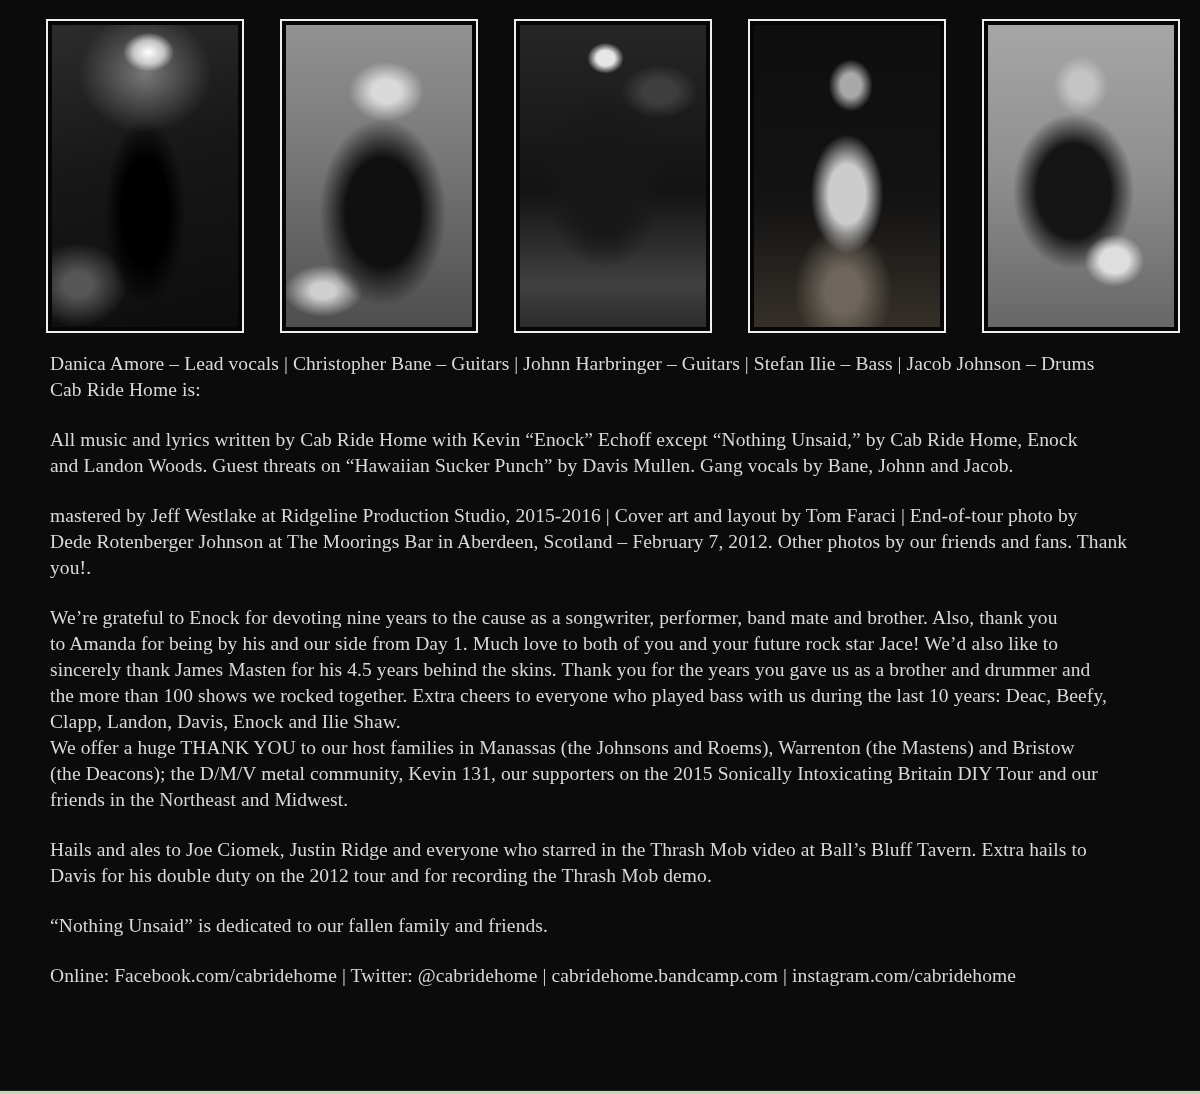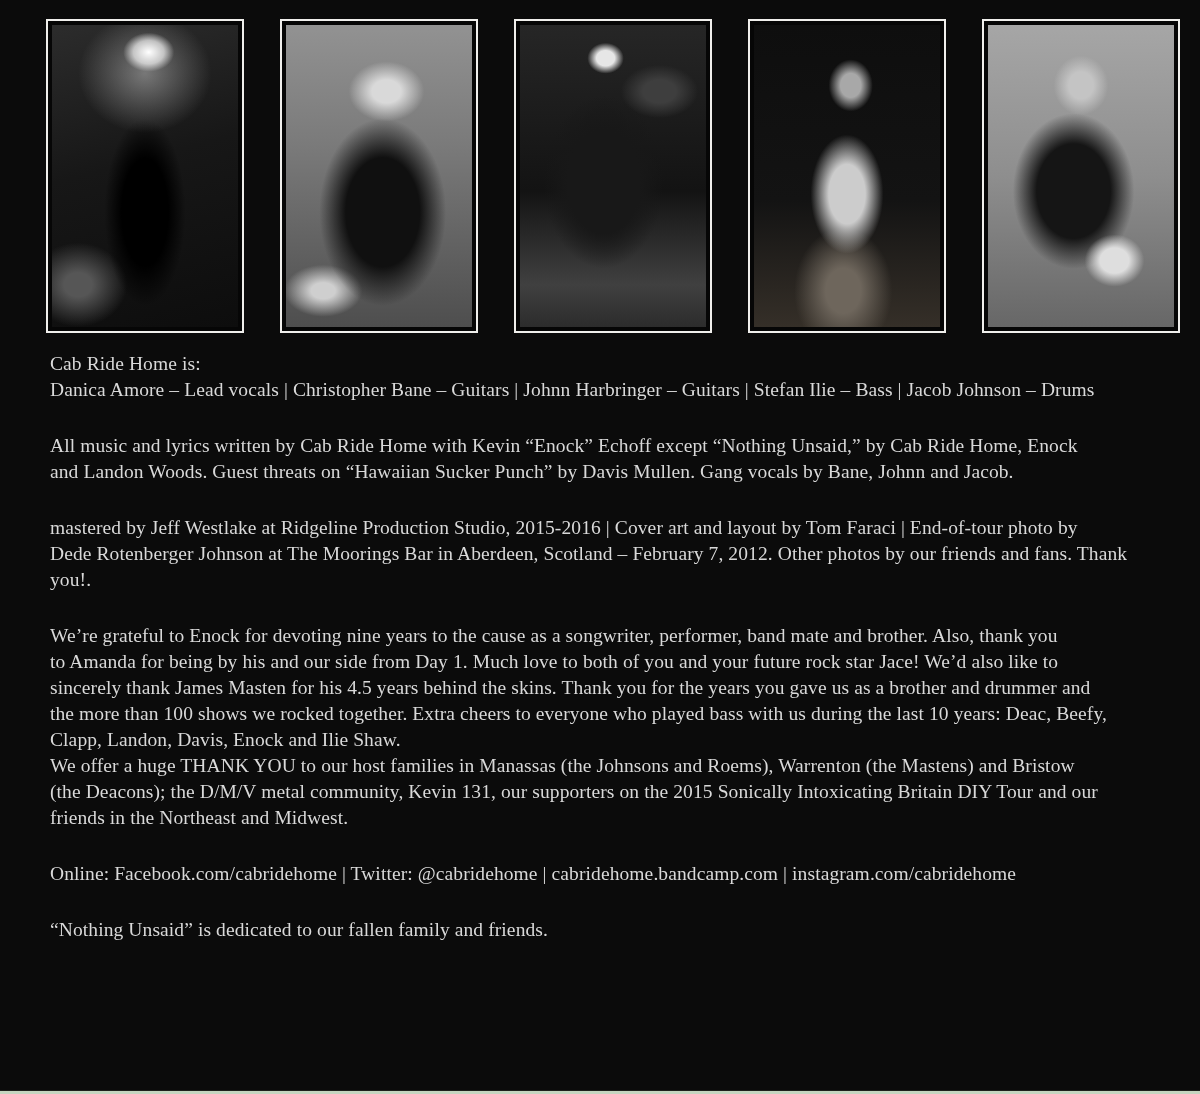--- a/index.html
+++ b/index.html
@@ -71,21 +71,21 @@
 
   
   .credits {
     position: absolute;
     left: 50px;
     top: 351px;
     color: var(--fg, #d9d9d9);
     font-size: 19.5px;
   }
   .paragraph { margin: 0; }
-  .paragraph + .paragraph { margin-top: 30px; }
+  .paragraph + .paragraph { margin-top: 24px; }
   .credits-line {
     line-height: 26px;
     white-space: nowrap;
     letter-spacing: 0.1px;
   }
 
   
   .bottom-edge {
     position: absolute;
     left: 0;
@@ -112,22 +112,22 @@
       </div>
       <div class="photo-frame">
         <div class="photo photo-3" role="img" aria-label="Black-and-white photo: long-haired bassist in a white shirt playing bass guitar"></div>
       </div>
       <div class="photo-frame">
         <div class="photo photo-4" role="img" aria-label="Black-and-white photo: drummer in a Reel Big Fish t-shirt behind a cymbal"></div>
       </div>
     </div>
   <div class="credits">
       <div class="paragraph">
+        <div class="credits-line">Danica Amore – Lead vocals | Christopher Bane – Guitars | Johnn Harbringer – Guitars | Stefan Ilie – Bass | Jacob Johnson – Drums</div>
         <div class="credits-line">Cab Ride Home is:</div>
-        <div class="credits-line">Danica Amore – Lead vocals | Christopher Bane – Guitars | Johnn Harbringer – Guitars | Stefan Ilie – Bass | Jacob Johnson – Drums</div>
       </div>
       <div class="paragraph">
         <div class="credits-line">All music and lyrics written by Cab Ride Home with Kevin “Enock” Echoff except “Nothing Unsaid,” by Cab Ride Home, Enock</div>
         <div class="credits-line">and Landon Woods. Guest threats on “Hawaiian Sucker Punch” by Davis Mullen. Gang vocals by Bane, Johnn and Jacob.</div>
       </div>
       <div class="paragraph">
         <div class="credits-line">mastered by Jeff Westlake at Ridgeline Production Studio, 2015-2016 | Cover art and layout by Tom Faraci | End-of-tour photo by</div>
         <div class="credits-line">Dede Rotenberger Johnson at The Moorings Bar in Aberdeen, Scotland – February 7, 2012. Other photos by our friends and fans. Thank</div>
         <div class="credits-line">you!.</div>
       </div>
@@ -135,20 +135,24 @@
         <div class="credits-line">We’re grateful to Enock for devoting nine years to the cause as a songwriter, performer, band mate and brother. Also, thank you</div>
         <div class="credits-line">to Amanda for being by his and our side from Day 1. Much love to both of you and your future rock star Jace! We’d also like to</div>
         <div class="credits-line">sincerely thank James Masten for his 4.5 years behind the skins. Thank you for the years you gave us as a brother and drummer and</div>
         <div class="credits-line">the more than 100 shows we rocked together. Extra cheers to everyone who played bass with us during the last 10 years: Deac, Beefy,</div>
         <div class="credits-line">Clapp, Landon, Davis, Enock and Ilie Shaw.</div>
         <div class="credits-line">We offer a huge THANK YOU to our host families in Manassas (the Johnsons and Roems), Warrenton (the Mastens) and Bristow</div>
         <div class="credits-line">(the Deacons); the D/M/V metal community, Kevin 131, our supporters on the 2015 Sonically Intoxicating Britain DIY Tour and our</div>
         <div class="credits-line">friends in the Northeast and Midwest.</div>
       </div>
       <div class="paragraph">
-        <div class="credits-line">Online: Facebook.com/cabridehome | Twitter: @cabridehome | cabridehome.bandcamp.com | instagram.com/cabridehome</div>
+        <div class="credits-line">Hails and ales to Joe Ciomek, Justin Ridge and everyone who starred in the Thrash Mob video at Ball’s Bluff Tavern. Extra hails to</div>
+        <div class="credits-line">Davis for his double duty on the 2012 tour and for recording the Thrash Mob demo.</div>
       </div>
       <div class="paragraph">
         <div class="credits-line">“Nothing Unsaid” is dedicated to our fallen family and friends.</div>
+      </div>
+      <div class="paragraph">
+        <div class="credits-line">Online: Facebook.com/cabridehome | Twitter: @cabridehome | cabridehome.bandcamp.com | instagram.com/cabridehome</div>
       </div>
     </div>
   <div class="bottom-edge"></div>
 </div>
 
 </body></html>

